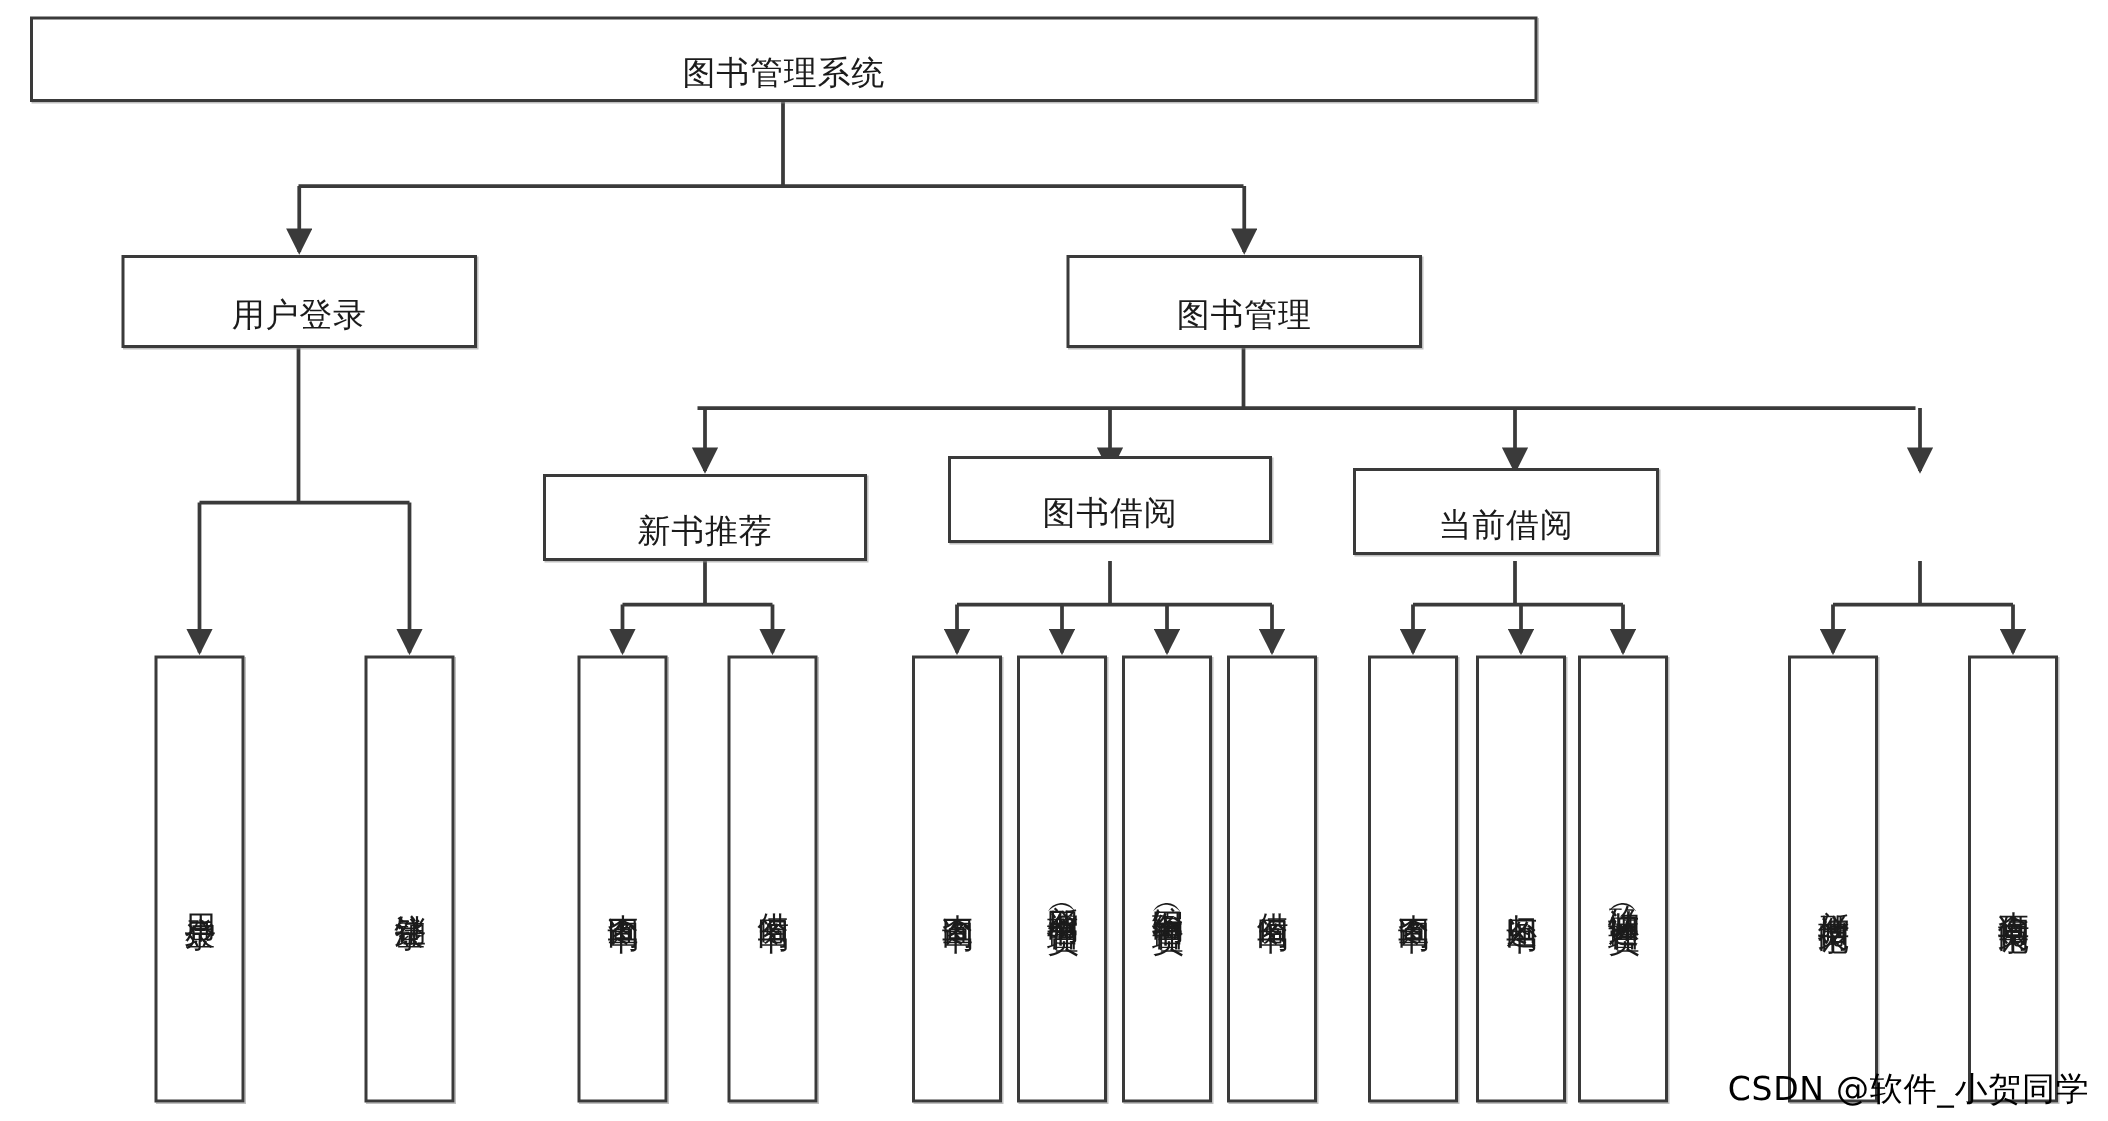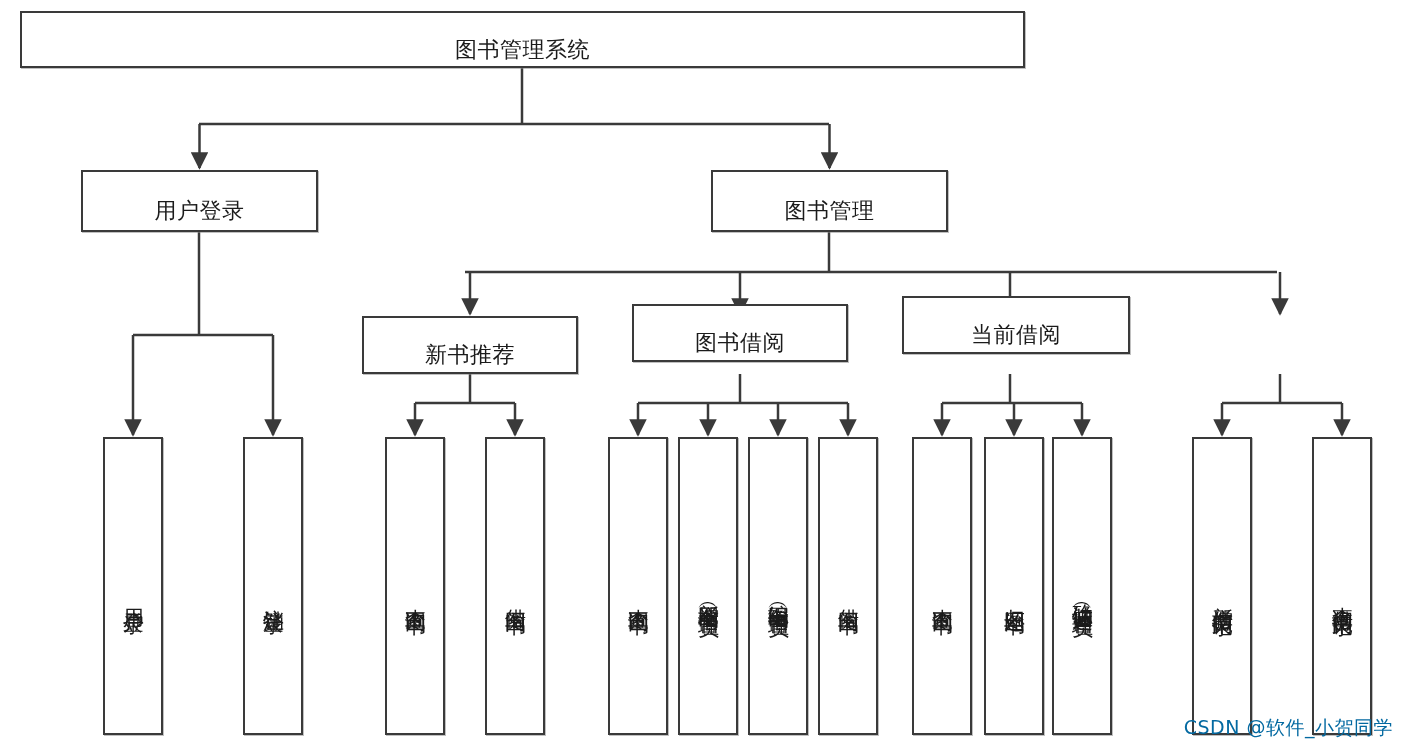--- a/index.html
+++ b/index.html
@@ -49,22 +49,22 @@
     writing-mode: vertical-rl;
     text-orientation: upright;
     font-size: 21px;
     letter-spacing: 2px;
     line-height: 1;
   }
   .watermark {
     position: absolute;
     right: 12px;
     bottom: 6px;
-    font-size: 19px;
-    color: #0369a1;
+    font-size: 22px;
+    color: #000000;
     letter-spacing: 0.5px;
     white-space: nowrap;
     pointer-events: none;
   }
 </style>
 </head>
 <body>
 
 <div id="diagram-root">
 
@@ -121,21 +121,21 @@
   <div class="node-box" id="node-l3-0" style="left: 362px; top: 316px; width: 216px; height: 58px;">
     <span class="node-label">新书推荐</span>
   </div>
 
   <div class="node-box" id="node-l2-1" style="left: 711px; top: 170px; width: 237px; height: 62px;">
     <span class="node-label">图书管理</span>
   </div>
   <div class="node-box" id="node-l3-1" style="left: 632px; top: 304px; width: 216px; height: 58px;">
     <span class="node-label">图书借阅</span>
   </div>
-  <div class="node-box" id="node-l3-2" style="left: 902px; top: 296px; width: 228px; height: 58px;">
+  <div class="node-box" id="node-l3-2" style="left: 902px; top: 312px; width: 204px; height: 58px;">
     <span class="node-label">当前借阅</span>
   </div>
 
   <div class="node-box vertical" id="node-leaf-0" style="left: 103px; top: 437px; width: 60px; height: 298px;">
     <span class="node-label">用户登录</span>
   </div>
   <div class="node-box vertical" id="node-leaf-1" style="left: 243px; top: 437px; width: 60px; height: 298px;">
     <span class="node-label">注销登录</span>
   </div>
   <div class="node-box vertical" id="node-leaf-2" style="left: 385px; top: 437px; width: 60px; height: 298px;">

